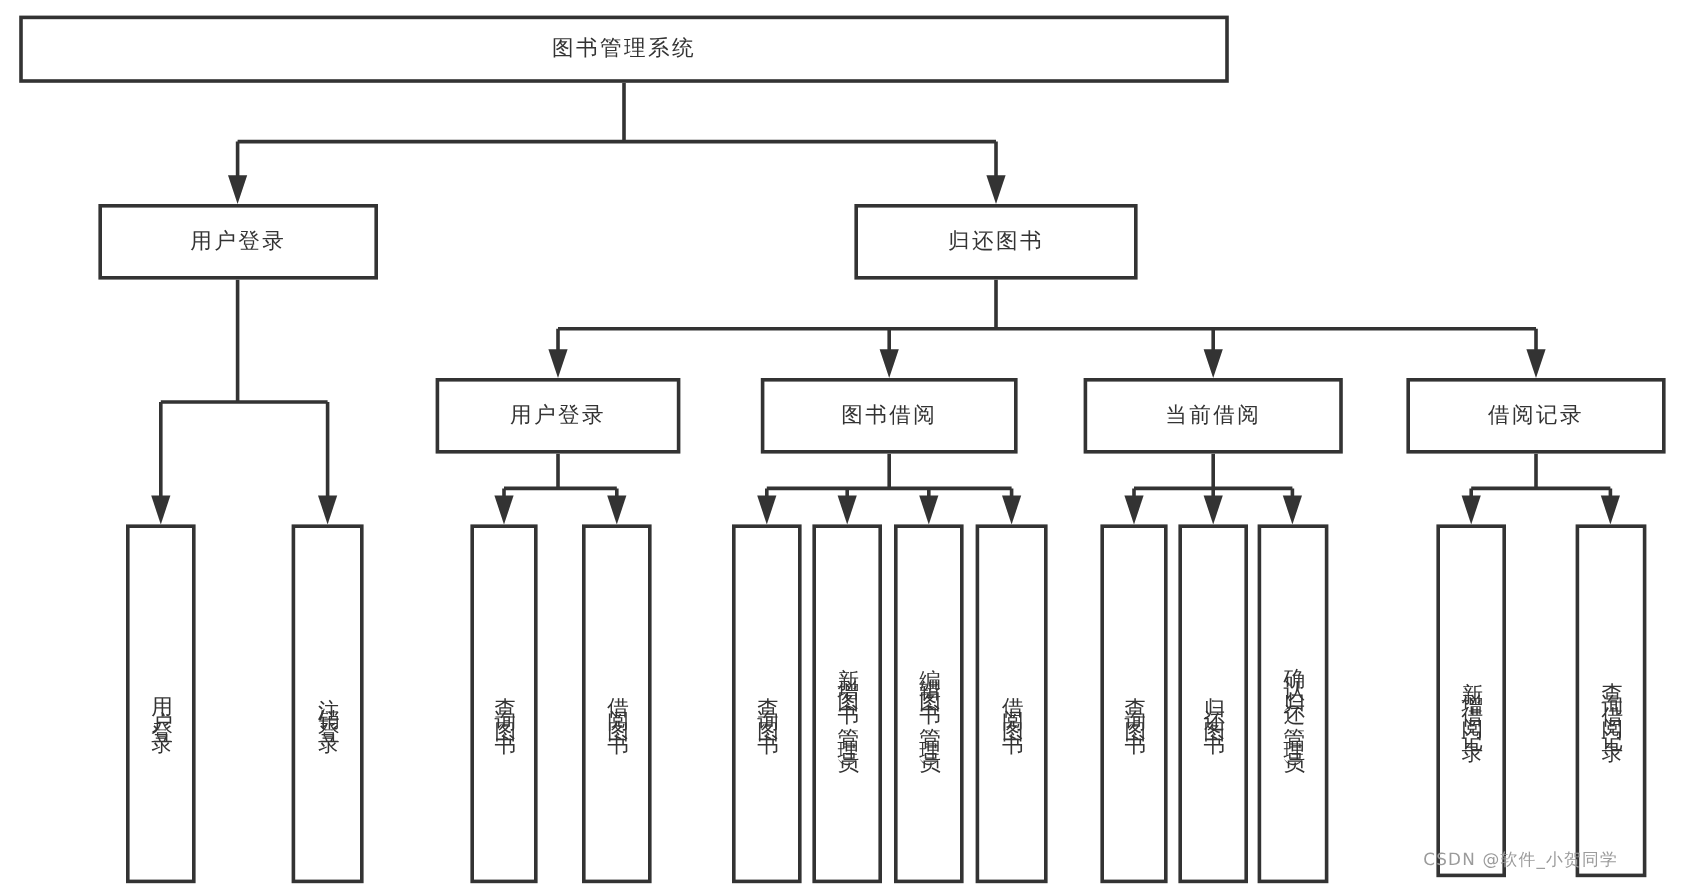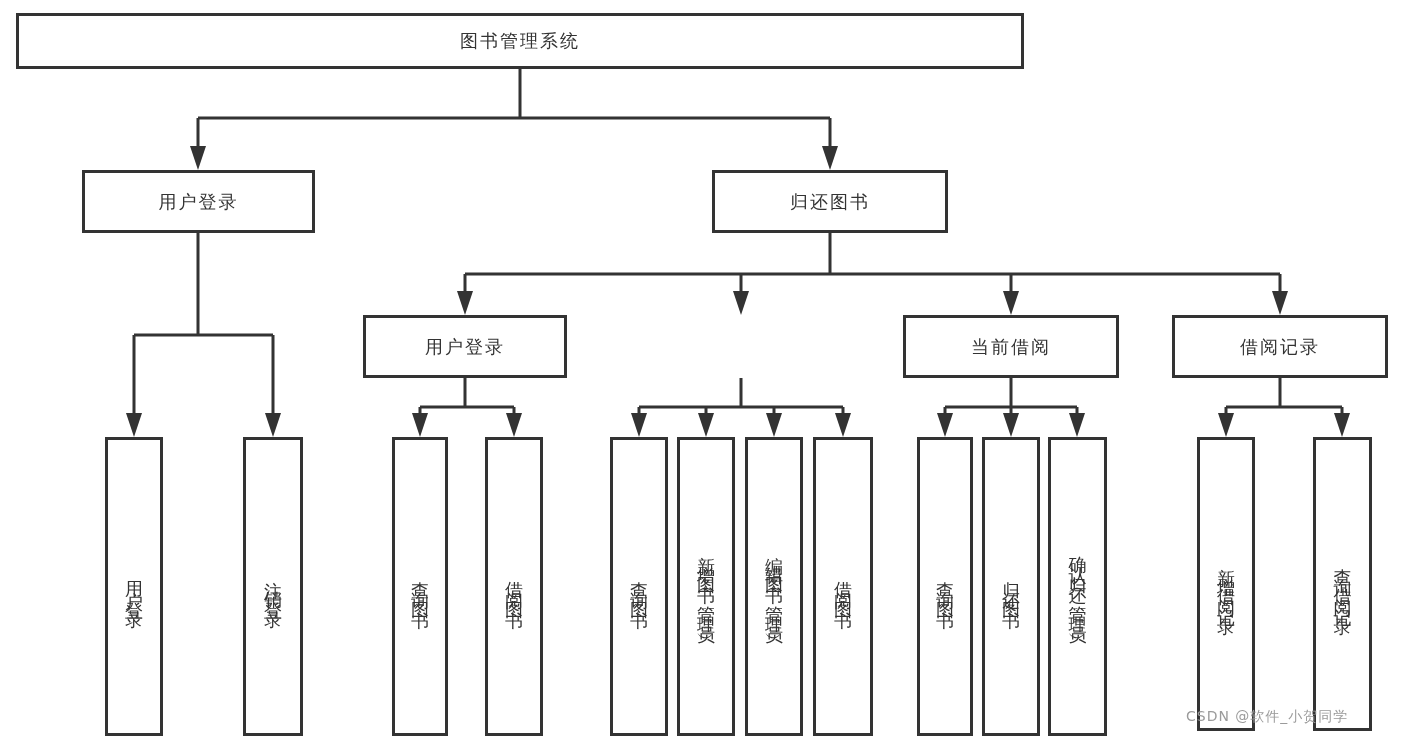--- a/index.html
+++ b/index.html
@@ -60,20 +60,21 @@
     <polygon points="1218,413 1234,413 1226,437"></polygon>
     <polygon points="1334,413 1350,413 1342,437"></polygon>
   </svg>
 
   <div class="node h" style="left:16px;top:13px;width:1008px;height:56px">图书管理系统</div>
 
   <div class="node h" style="left:82px;top:170px;width:233px;height:63px">用户登录</div>
   <div class="node h" style="left:712px;top:170px;width:236px;height:63px">归还图书</div>
 
   <div class="node h" style="left:363px;top:315px;width:204px;height:63px">用户登录</div>
+  <div class="node h" style="left:634px;top:315px;width:214px;height:63px">图书借阅</div>
   <div class="node h" style="left:903px;top:315px;width:216px;height:63px">当前借阅</div>
   <div class="node h" style="left:1172px;top:315px;width:216px;height:63px">借阅记录</div>
 
   <div class="node v" style="left:105px;top:437px;width:58px;height:299px">用户登录</div>
   <div class="node v" style="left:243px;top:437px;width:60px;height:299px">注销登录</div>
 
   <div class="node v" style="left:392px;top:437px;width:56px;height:299px">查询图书</div>
   <div class="node v" style="left:485px;top:437px;width:58px;height:299px">借阅图书</div>
 
   <div class="node v" style="left:610px;top:437px;width:58px;height:299px">查询图书</div>

